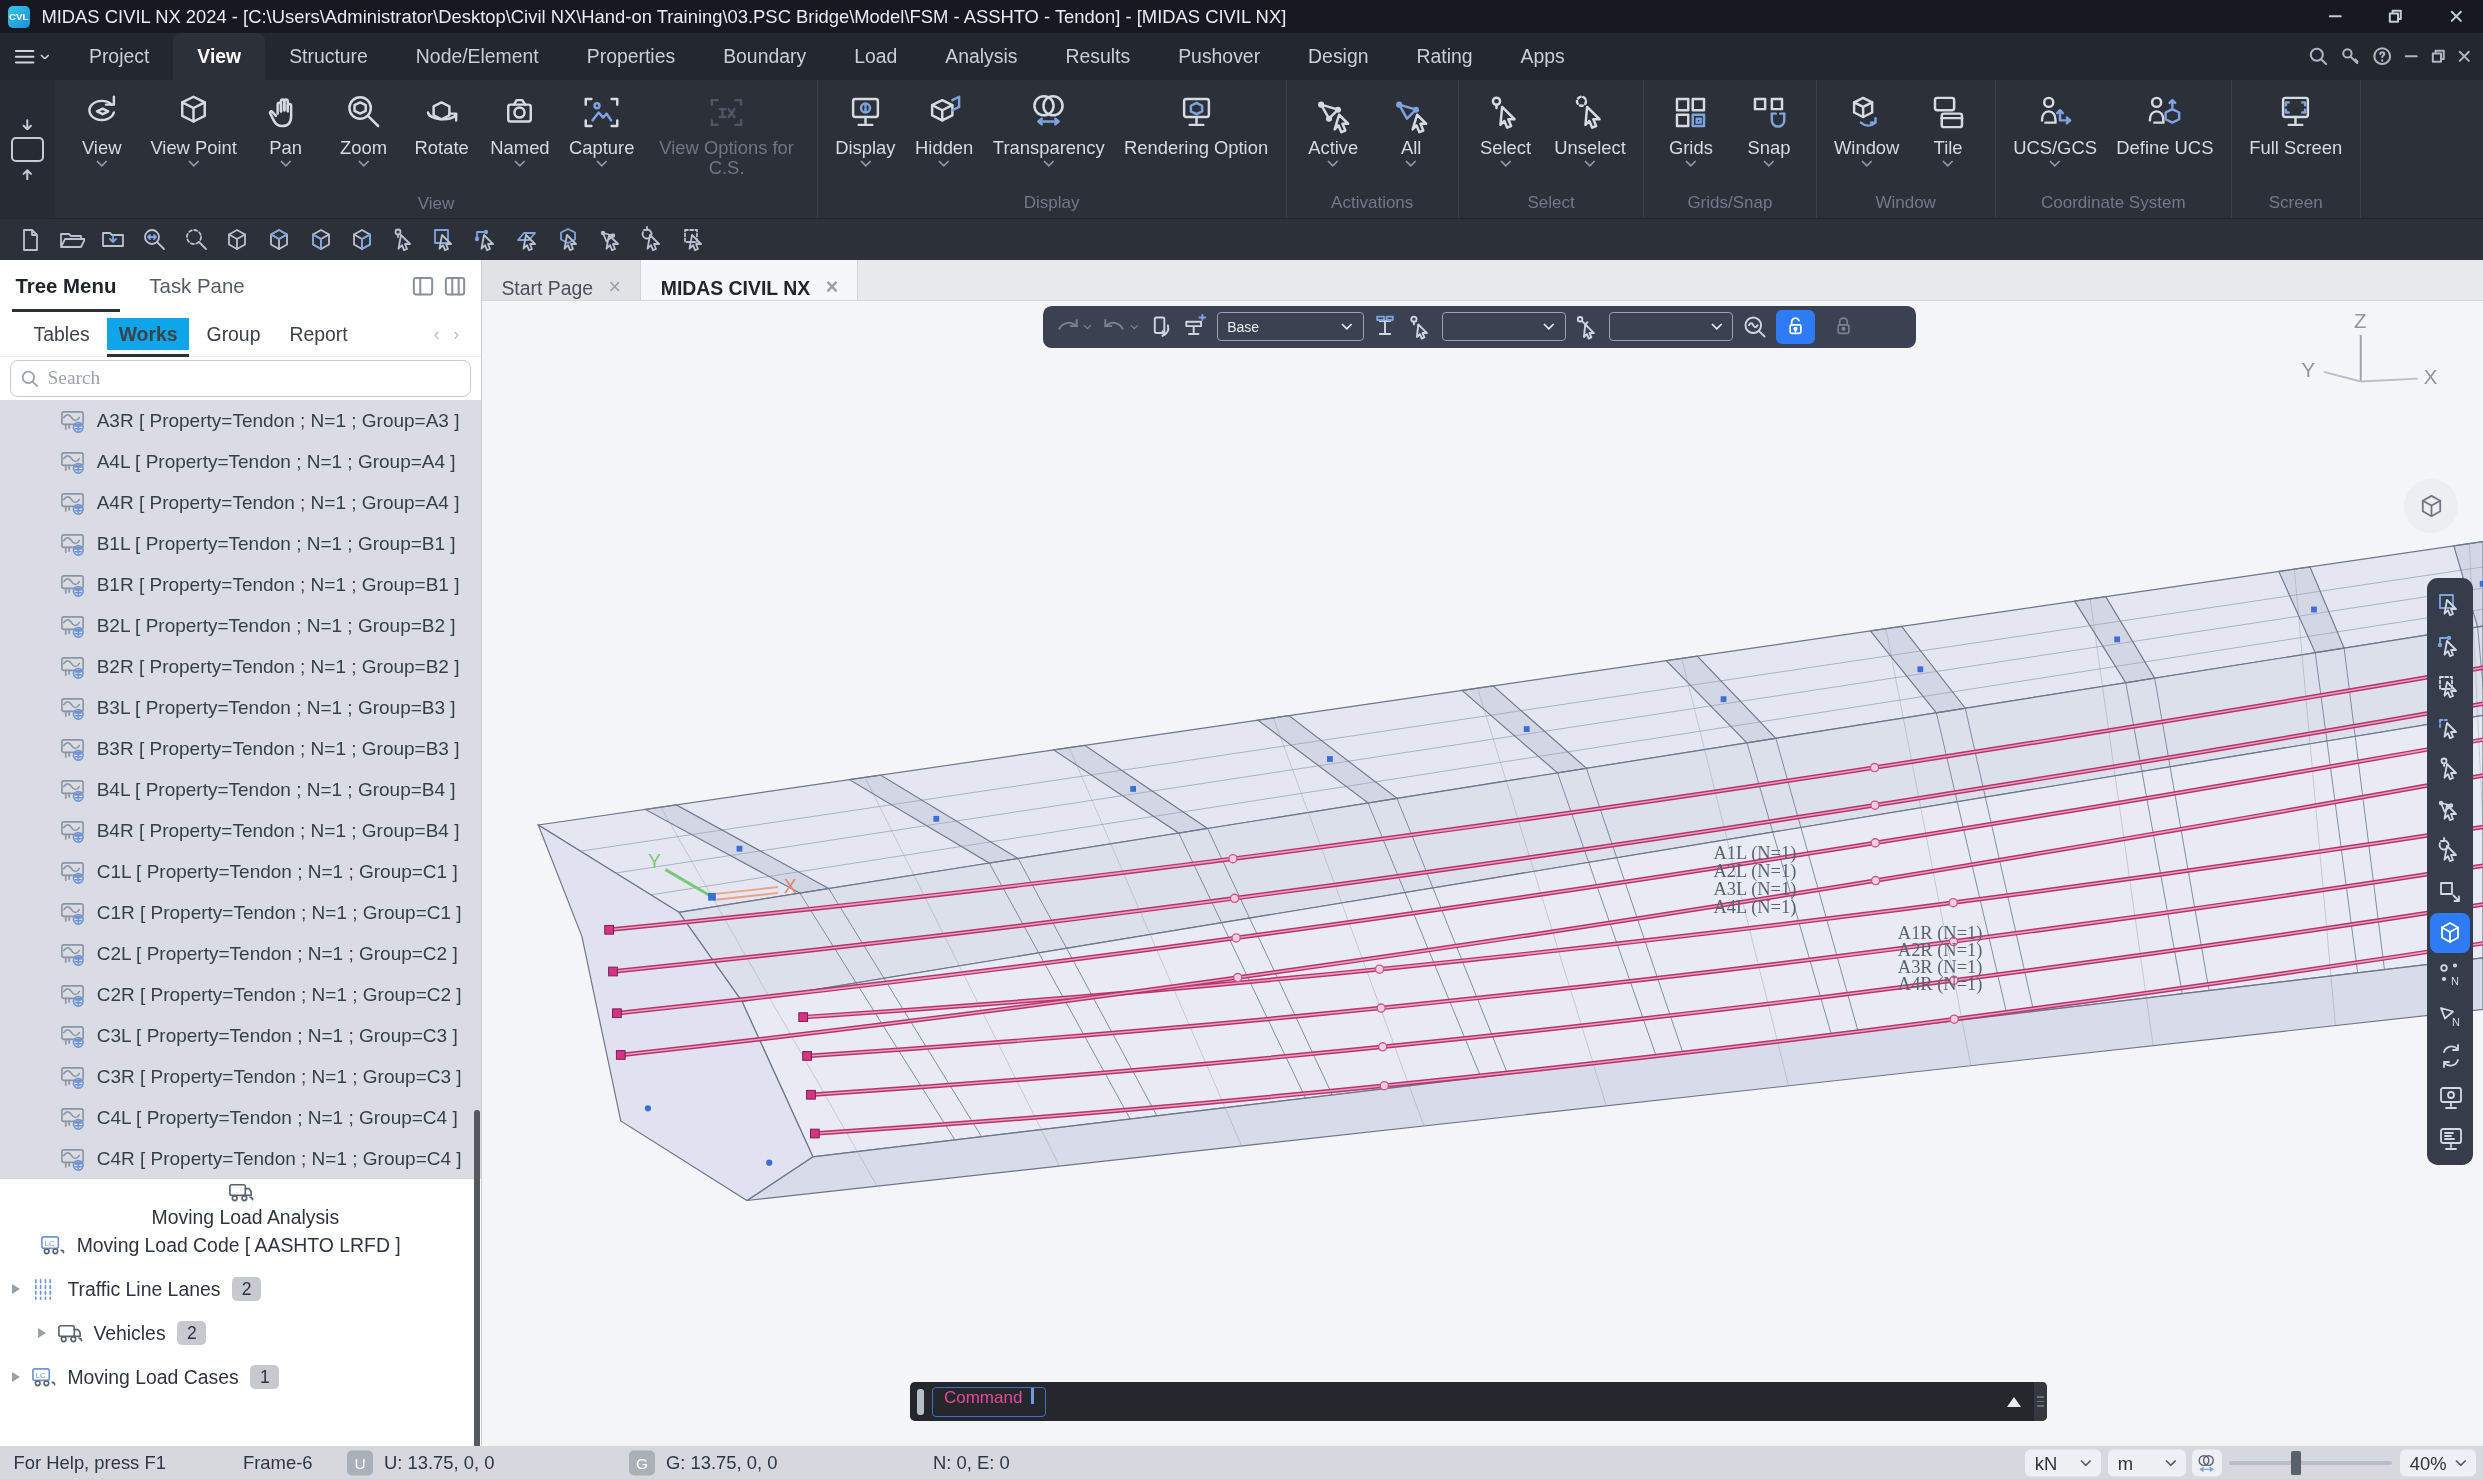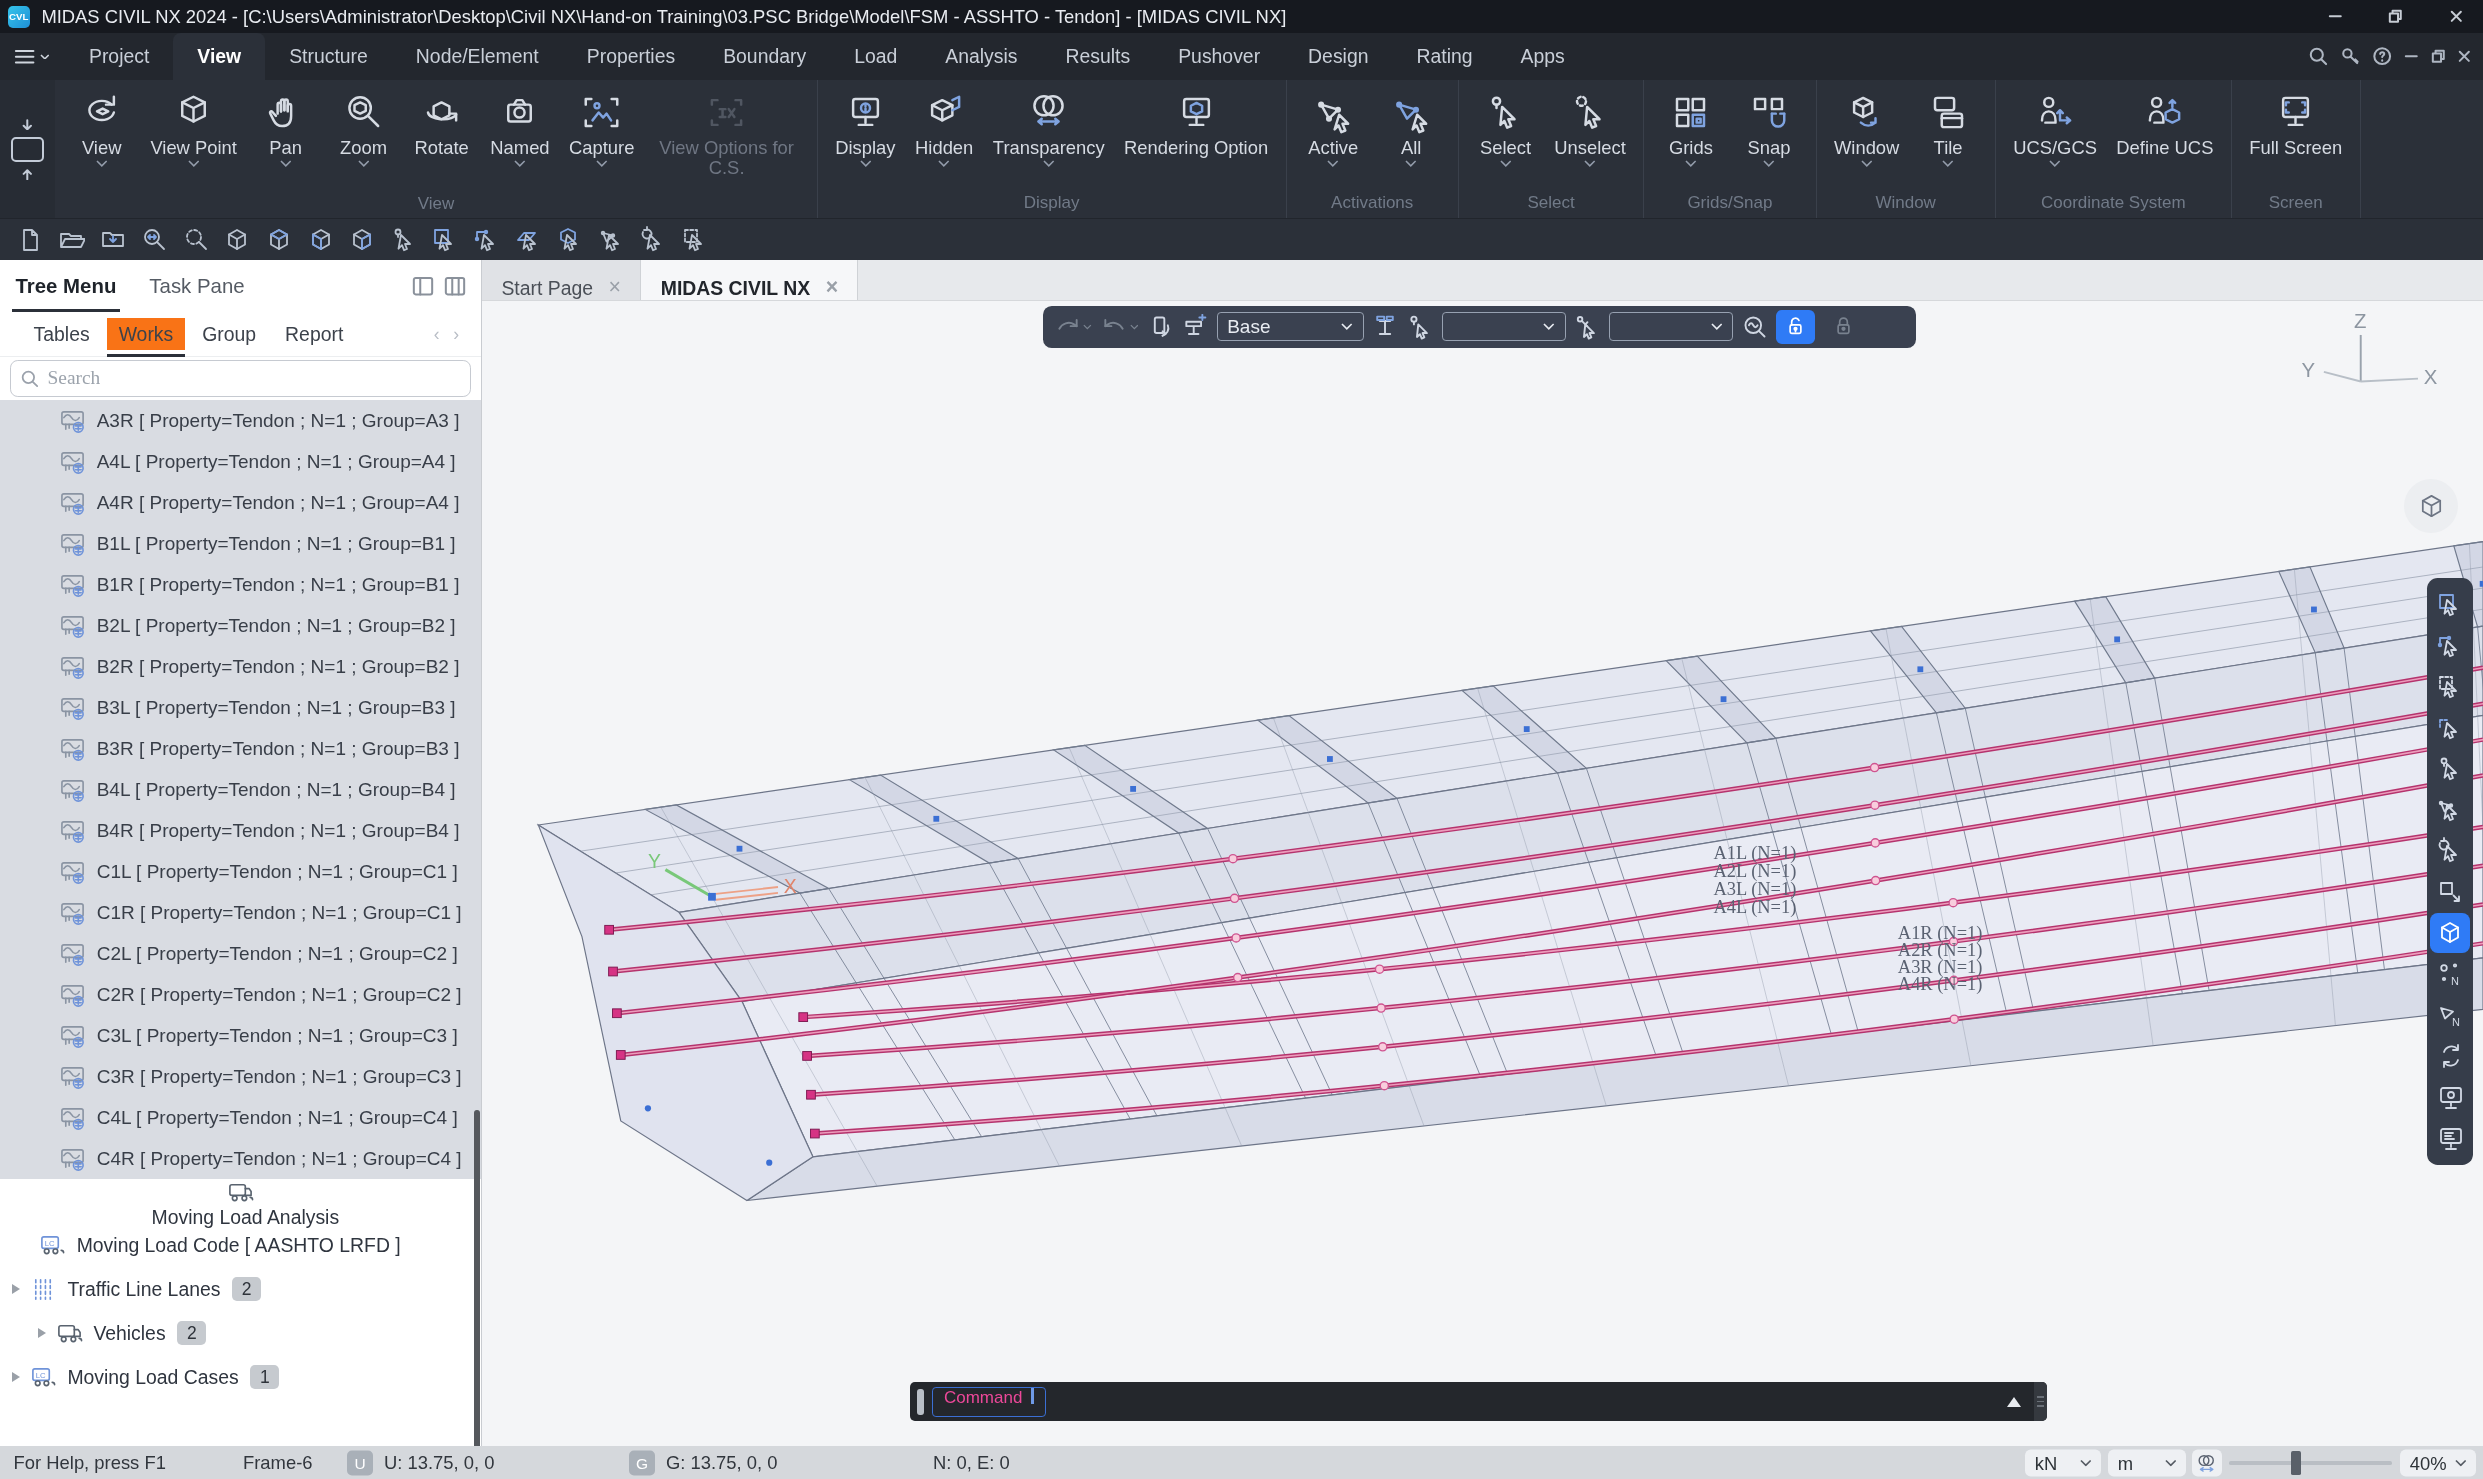--- a/index.html
+++ b/index.html
@@ -50,21 +50,21 @@
 
 .sidebar{position:absolute;top:260px;left:0;width:482px;bottom:34px;background:#fff;
   border-right:1px solid #c9ccd1;display:flex;flex-direction:column}
 .s-tabs{height:52px;display:flex;align-items:center;padding:0 15.5px;font-size:20.4px;color:#555b64}
 .s-tab{margin-right:33px;height:100%;display:flex;align-items:center;position:relative}
 .s-tab.active{color:#1e232a;font-weight:bold}
 .s-tab.active:after{content:"";position:absolute;left:-3.9px;right:-3.9px;bottom:0;height:3.4px;background:#2b3039}
 .s-tab-icons{margin-left:auto;display:flex;gap:9.7px;color:#8a919b}
 .s-subtabs{height:45px;display:flex;align-items:center;padding:0 22px;gap:5.8px;font-size:19.4px;color:#3c424b;border-bottom:1px solid #eceef0}
 .subtab{padding:4.9px 11.6px;position:relative}
-.subtab.active{background:#f97316;font-weight:normal}
+.subtab.active{background:#0ea5e9;font-weight:bold}
 .subtab.active:after{content:"";position:absolute;left:0;right:0;bottom:-6.8px;height:2.9px;background:#2b3039}
 .subtab-arrows{margin-left:auto;color:#b9bec6;font-size:17.5px;display:flex;gap:13.6px}
 .searchwrap{height:43px;padding:2.9px 9.7px}
 .search{height:37px;border:1.5px solid #c6cad1;border-radius:7.8px;display:flex;align-items:center;padding:0 9.7px;color:#9aa1ab}
 .search input{border:none;outline:none;flex:1;font-size:19.4px;font-family:Liberation Serif, serif;color:#3c424b;margin-left:7.8px;background:transparent}
 .search input::placeholder{color:#9ca3ac}
 .tree{flex:1;position:relative;overflow:hidden}
 .trow{height:41px;display:flex;align-items:center;padding-left:60px;font-size:19px;color:#383e48;background:#d9dce2;white-space:nowrap}
 .trow svg{width:26px;height:26px;margin-right:10.7px;flex:none}
 .arow{height:44px;display:flex;align-items:center;font-size:19.4px;color:#2f353f;background:#fff;white-space:nowrap}
@@ -80,21 +80,21 @@
 .dtab .x{margin-left:15.5px;color:#9aa0a8;font-size:21.3px}
 
 
 .viewport{position:absolute;left:482px;right:0;top:301px;bottom:34px;background:#f4f5f7;overflow:hidden}
 #scene{position:absolute;left:0;top:0;width:100%;height:100%}
 
 .vtoolbar{position:absolute;left:561px;top:4.9px;width:873px;height:42px;background:#3a4150;border-radius:8.7px;
   display:flex;align-items:center;padding:0 11.6px;gap:8.7px;color:#cfd6e2;z-index:5}
 .vtoolbar svg{width:26px;height:26px}
 .vt-dis{color:#79828f;display:flex;align-items:center;gap:2.9px}
-.vselect{height:29px;border:1px solid #97a1b1;border-radius:3.9px;color:#e8ecf2;font-size:19px;
+.vselect{height:29px;border:1px solid #97a1b1;border-radius:3.9px;color:#e8ecf2;font-size:14px;
   display:flex;align-items:center;justify-content:space-between;padding:0 9.7px;background:transparent}
 .lockbtn{width:39px;height:34px;border-radius:5.8px;display:flex;align-items:center;justify-content:center}
 .lockbtn.active{background:var(--blue);color:#fff}
 .lockbtn.dim{color:#79828f}
 
 .cube-btn{position:absolute;left:1922px;top:178px;width:54px;height:54px;border-radius:50%;background:#eceef1;
   display:flex;align-items:center;justify-content:center;color:#6d7584;z-index:5}
 .cube-btn svg{width:29px;height:29px}
 
 .rtoolbar{position:absolute;right:9.7px;top:277px;width:46px;background:var(--bg-dark);border-radius:10.7px;

